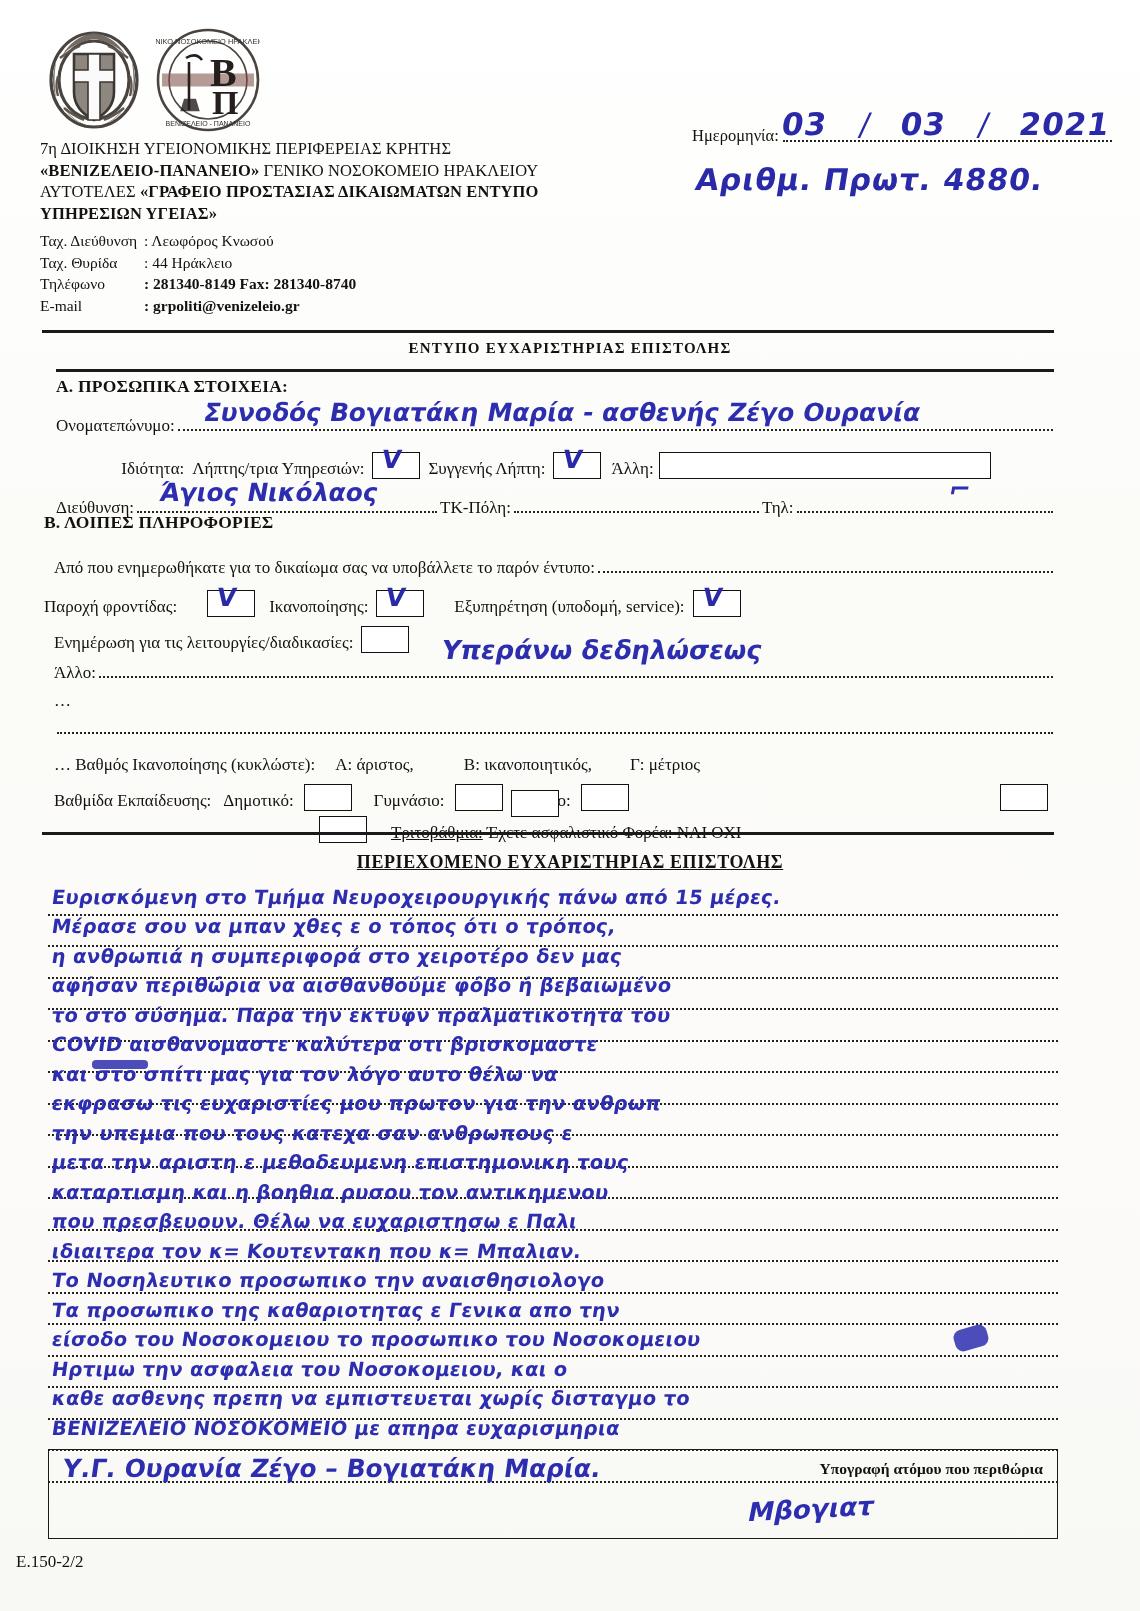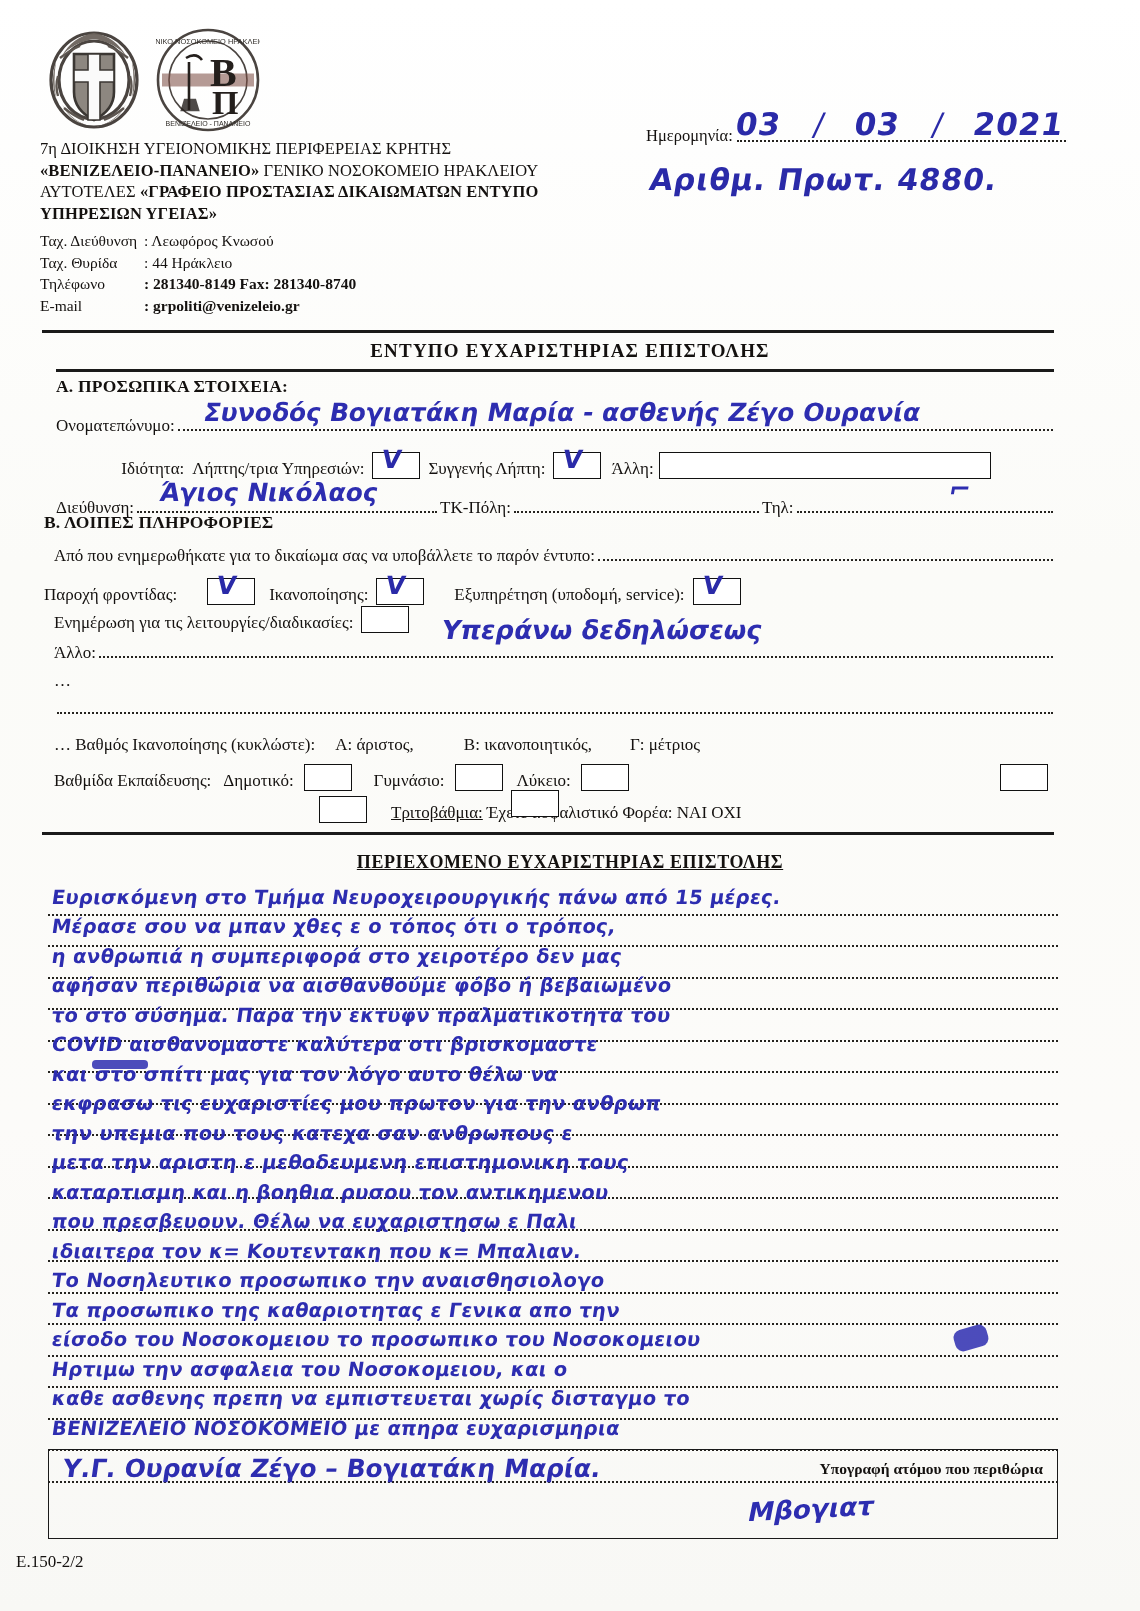--- a/index.html
+++ b/index.html
@@ -27,37 +27,37 @@
   
   .hdr{position:absolute;left:40px;top:138px;width:620px;}
   .hdr .l{font-size:16.5px;line-height:21.5px;letter-spacing:.1px;white-space:nowrap;}
   .hdr .b{font-weight:bold;}
   .contact{position:absolute;left:40px;top:230px;width:620px;font-size:15.5px;line-height:21.5px;}
   .contact .row{display:flex;white-space:nowrap;}
   .contact .k{width:104px;flex:none;}
   .contact .v{flex:1;}
 
   
-  .datebox{position:absolute;left:646px;top:126px;width:420px;font-size:16.5px;}
+  .datebox{position:absolute;left:692px;top:126px;width:420px;font-size:16.5px;}
   .dateline{display:flex;align-items:flex-end;white-space:nowrap;}
   .dotfill{flex:1;border-bottom:2.4px dotted #25231f;margin-left:4px;margin-bottom:4px;height:1px;}
   .hw{
     font-family:"DejaVu Sans", sans-serif;
     color:#2a2aa8;font-weight:600;
     transform:skewX(-9deg);
   }
   .hw-date{position:absolute;left:90px;top:-20px;font-size:31px;letter-spacing:1px;}
   .hw-prot{position:absolute;left:4px;top:36px;font-size:30px;letter-spacing:1px;}
 
   
   .rule{position:absolute;background:#1a1a1a;}
 
   .formtitle{
     position:absolute;left:0;right:0;top:340px;text-align:center;
-    font-size:19px;font-weight:bold;letter-spacing:1.2px;
+    font-size:15px;font-weight:bold;letter-spacing:1.2px;
   }
 
   
   .sec{position:absolute;font-size:17px;}
   .sec-h{font-weight:bold;font-size:17.5px;letter-spacing:.2px;}
   .fline{display:flex;align-items:flex-end;white-space:nowrap;position:relative;}
   .lbl{flex:none;}
   .dots{flex:1;border-bottom:2.4px dotted #25231f;height:1px;margin:0 3px 5px 3px;}
 
   .cbox{
@@ -249,21 +249,21 @@
         <span class="lbl">Τηλ:</span>
         <span class="dots"></span>
         <span class="ovl" style="left:104px;top:-14px;font-size:25px;">Άγιος Νικόλαος</span>
         <span class="ovl" style="left:893px;top:-18px;font-size:26px;">⌐</span>
       </div>
     </div>
 
     <div class="sec" style="left:44px;top:512px;width:1012px;">
       <div class="sec-h">Β. ΛΟΙΠΕΣ ΠΛΗΡΟΦΟΡΙΕΣ</div>
 
-      <div class="fline" style="margin-top:8px;height:25px;padding-left:10px;">
+      <div class="fline" style="margin-top:20px;height:25px;padding-left:10px;">
         <span class="lbl">Από που ενημερωθήκατε για το δικαίωμα σας να υποβάλλετε το παρόν έντυπο:</span>
         <span class="dots"></span>
       </div>
 
 
       <div class="fline" style="margin-top:11px;height:28px;">
         <span class="lbl">Παροχή φροντίδας:</span>
         <span style="width:30px;flex:none"></span>
         <span class="cbox">
           <span class="tick">V</span>
@@ -275,21 +275,21 @@
           <span class="tick">V</span>
         </span>
         <span style="width:30px;flex:none"></span>
         <span class="lbl">Εξυπηρέτηση (υποδομή, service):</span>
         <span style="width:8px;flex:none"></span>
         <span class="cbox">
           <span class="tick">V</span>
         </span>
       </div>
 
-      <div class="fline" style="height:28px;padding-left:10px;">
+      <div class="fline" style="margin-top:8px;height:28px;padding-left:10px;">
         <span class="lbl">Ενημέρωση για τις λειτουργίες/διαδικασίες:</span>
         <span style="width:8px;flex:none"></span>
         <span class="cbox">
           <span class="tick"></span>
         </span>
       </div>
 
       <div class="fline" style="margin-top:4px;height:26px;padding-left:10px;position:relative;">
         <span class="lbl">Άλλο:</span>
         <span class="dots"></span>

